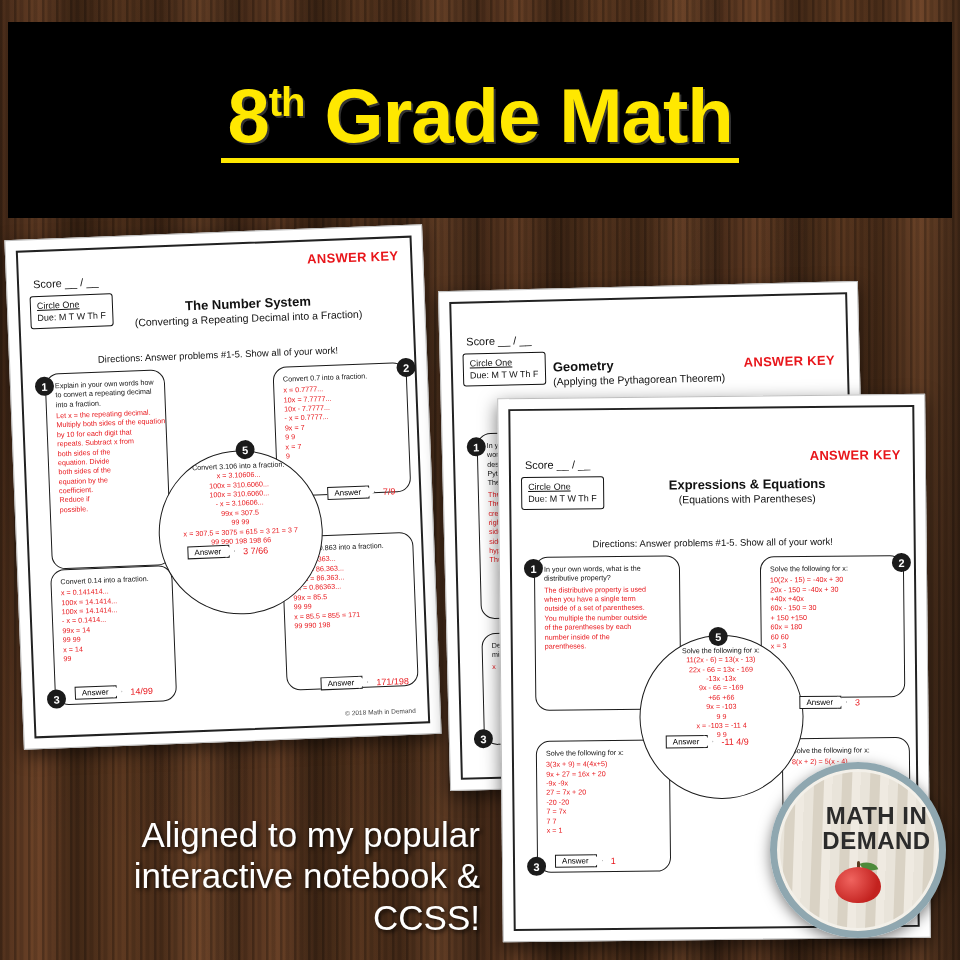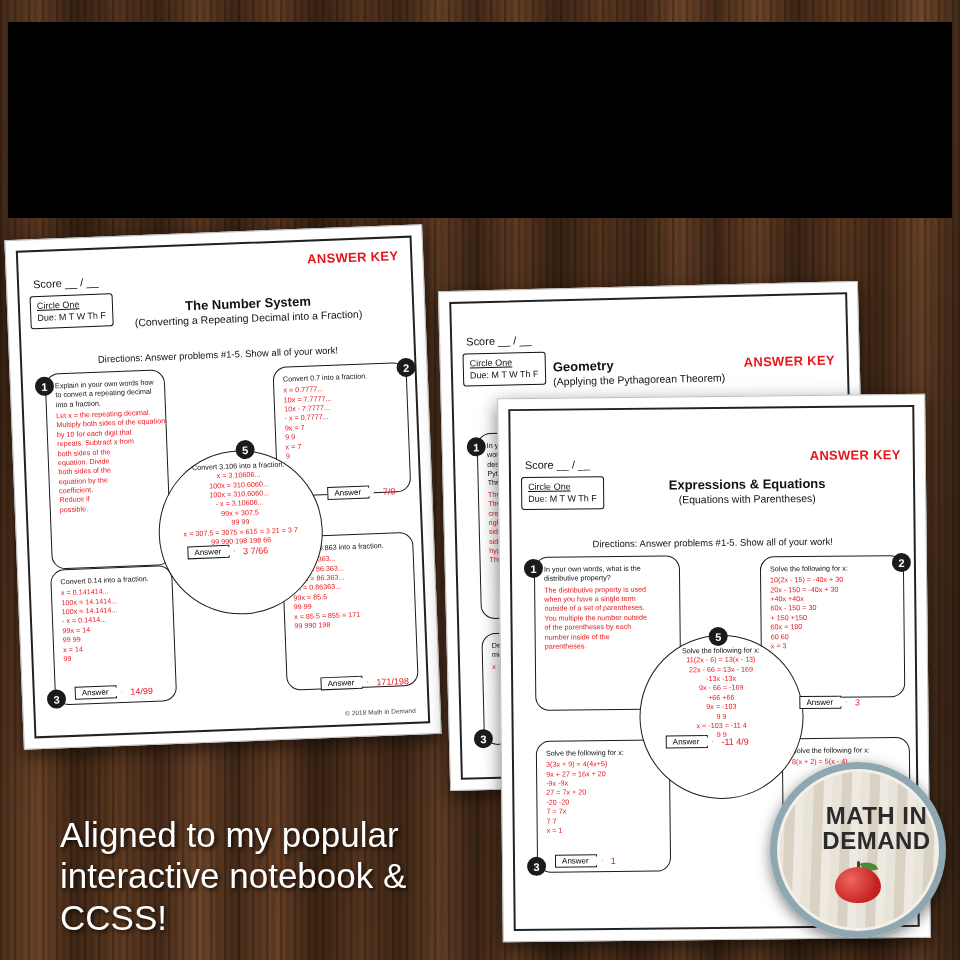--- a/index.html
+++ b/index.html
@@ -62,21 +62,21 @@
     margin-top: 12px;
     white-space: nowrap;
   }
 
   
   .tagline {
     position: absolute; left: 60px; bottom: 22px; width: 420px;
     color: #fff;
     font-size: 35px;
     line-height: 1.18;
-    text-align: left;
+    text-align: right;
     text-shadow: 2px 2px 4px rgba(0,0,0,0.8);
     z-index: 35;
   }
 
   
   .page {
     position: absolute;
     background: #fff;
     box-shadow: 0 6px 18px rgba(0,0,0,0.55);
     border: 1px solid #bdbdbd;
@@ -224,20 +224,24 @@
     position: absolute; left: 22px; top: 0px; width: 3px; height: 10px;
     background: #5a3b21; border-radius: 2px;
   }
 </style>
 </head>
 <body>
 
 <div class="wood"></div>
 
 <div class="banner">
+  <div class="banner-line1">
+    <span>8</span><sup>th</sup>
+    <span>Grade Math</span>
+  </div>
 </div>
 
 <div class="page page1">
   <div class="page-inner">
     <div class="answer-key">ANSWER KEY</div>
     <div class="score">Score __ / __</div>
     <div class="circle-one">
       <u>Circle One</u><br>
       <span>Due:  M  T  W  Th  F</span>
     </div>

